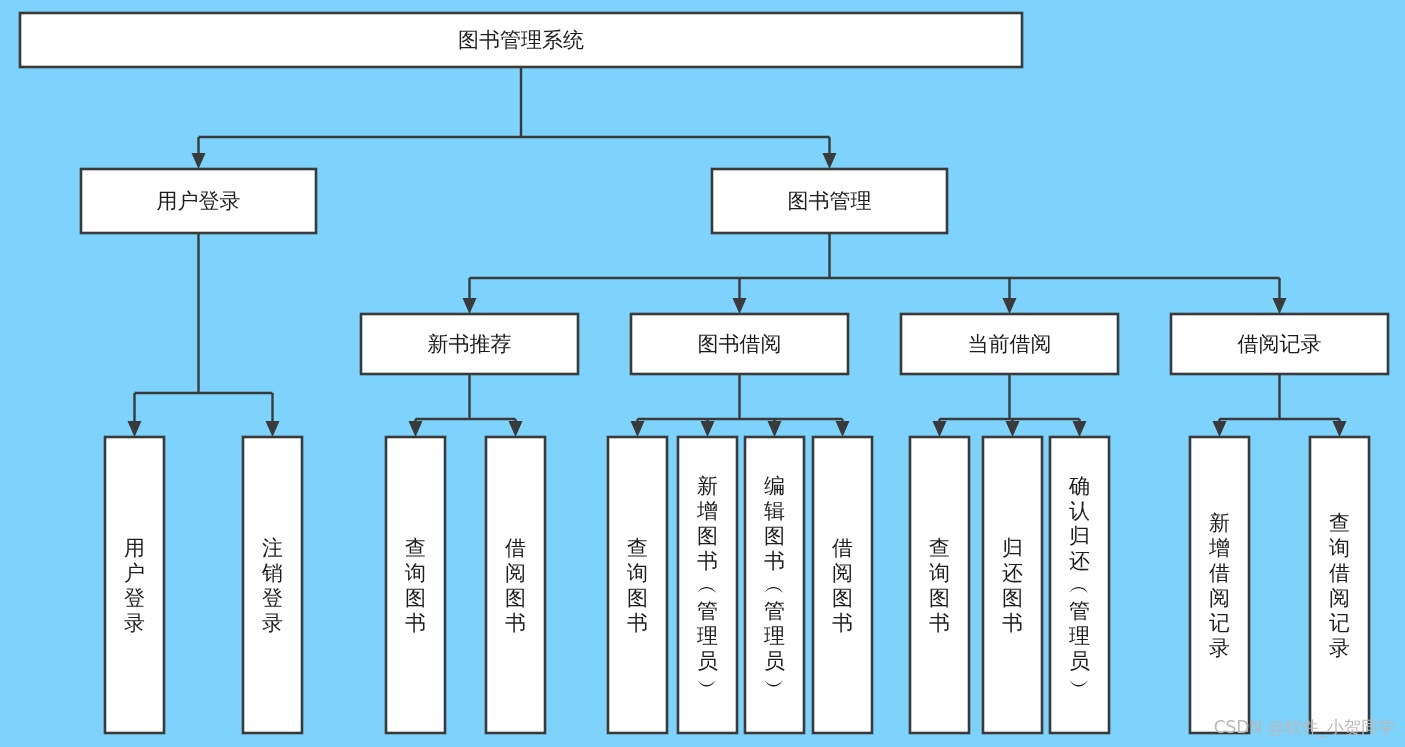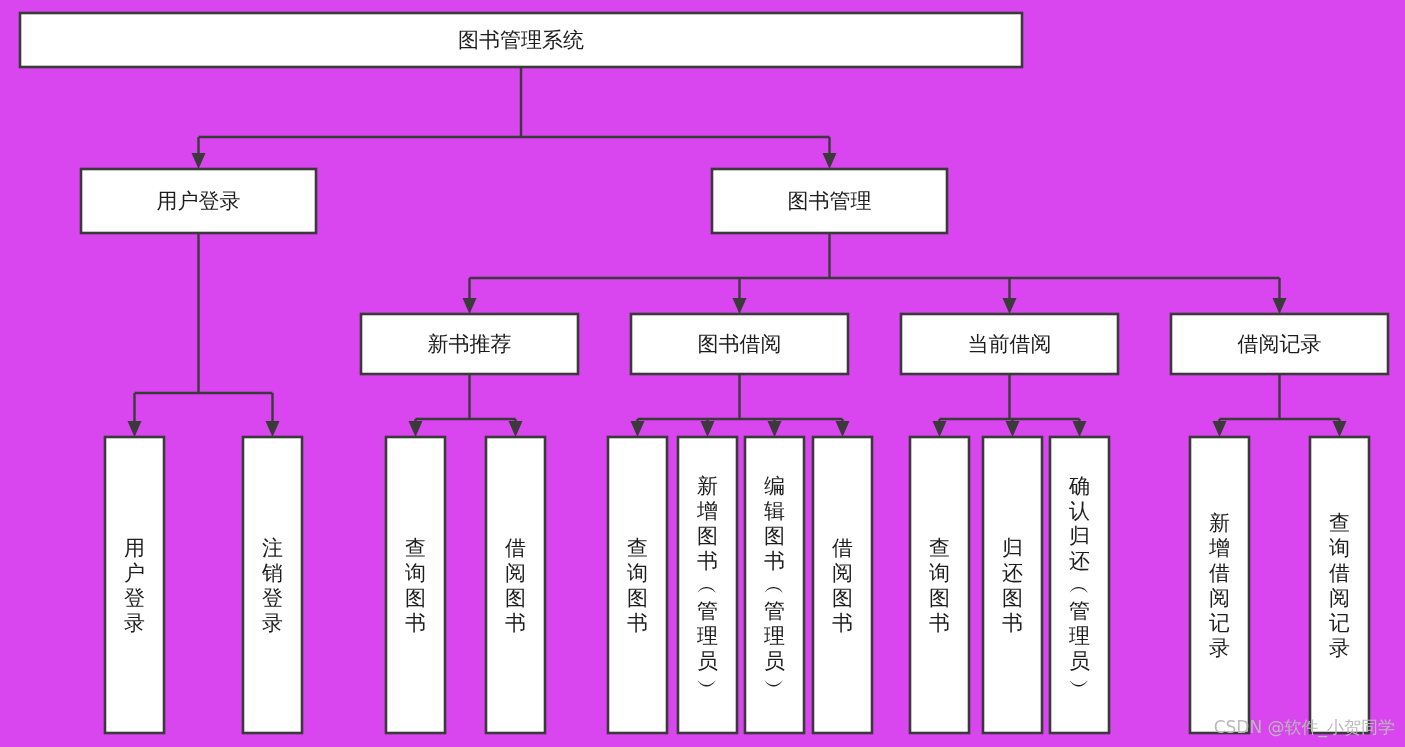--- a/index.html
+++ b/index.html
@@ -11,21 +11,21 @@
   body {
     width: 1405px;
     height: 747px;
     overflow: hidden;
     font-family: "DejaVu Sans", "Liberation Sans", sans-serif;
   }
   #diagram-root {
     position: relative;
     width: 1405px;
     height: 747px;
-    background: #d946ef;
+    background: #7dd3fc;
   }
   svg.diagram-canvas {
     position: absolute;
     left: 0;
     top: 0;
     width: 1405px;
     height: 747px;
     display: block;
   }
   .node-rect {

